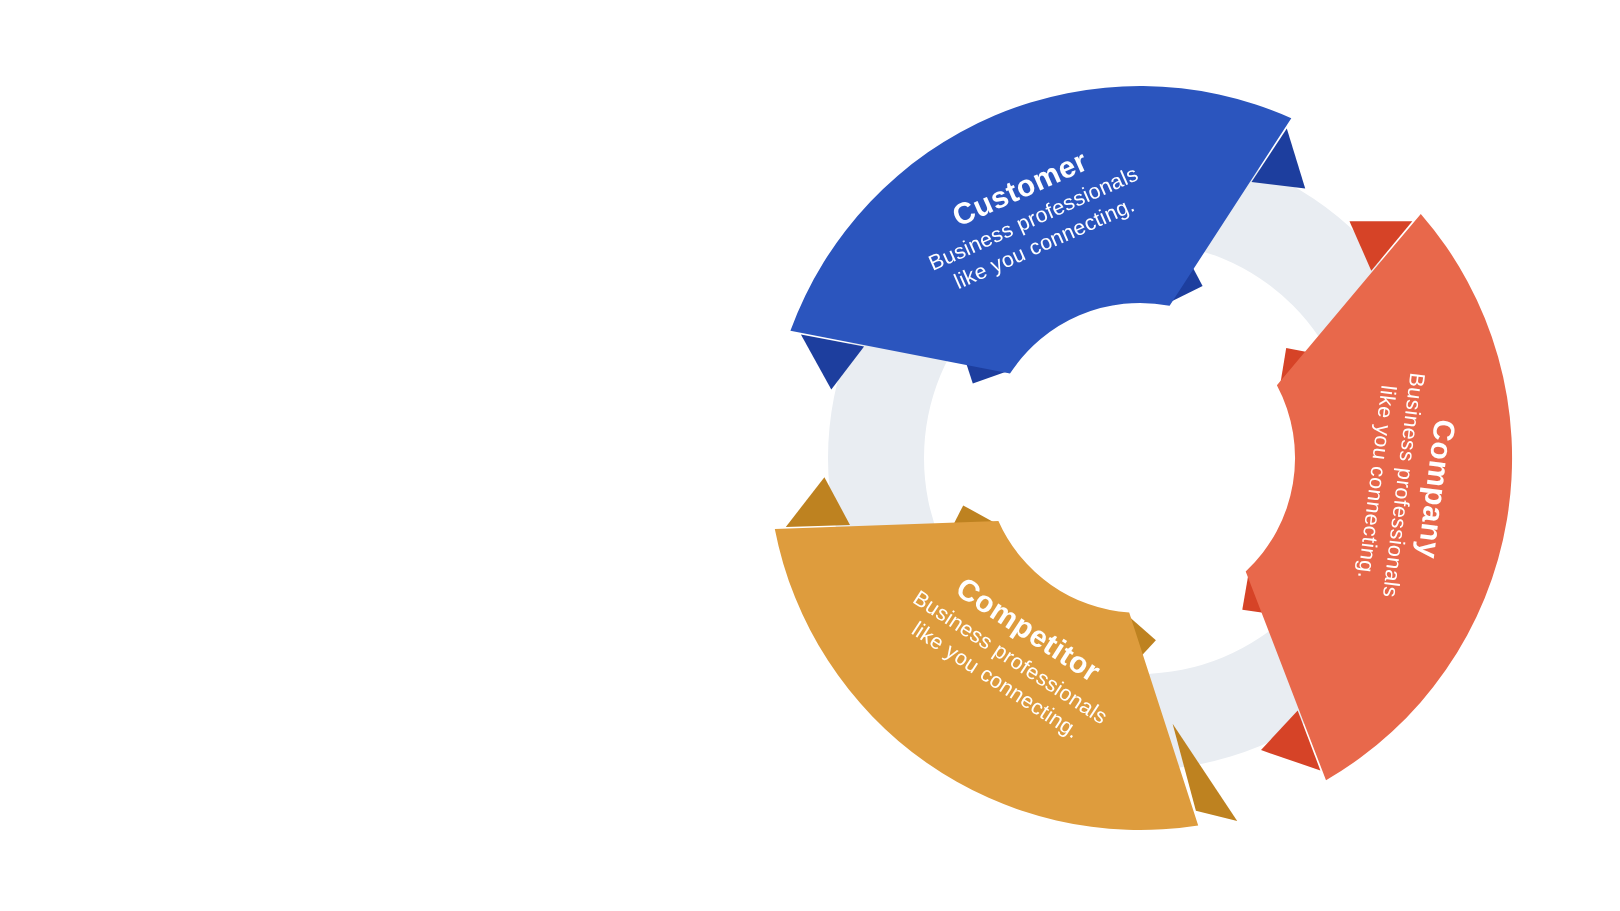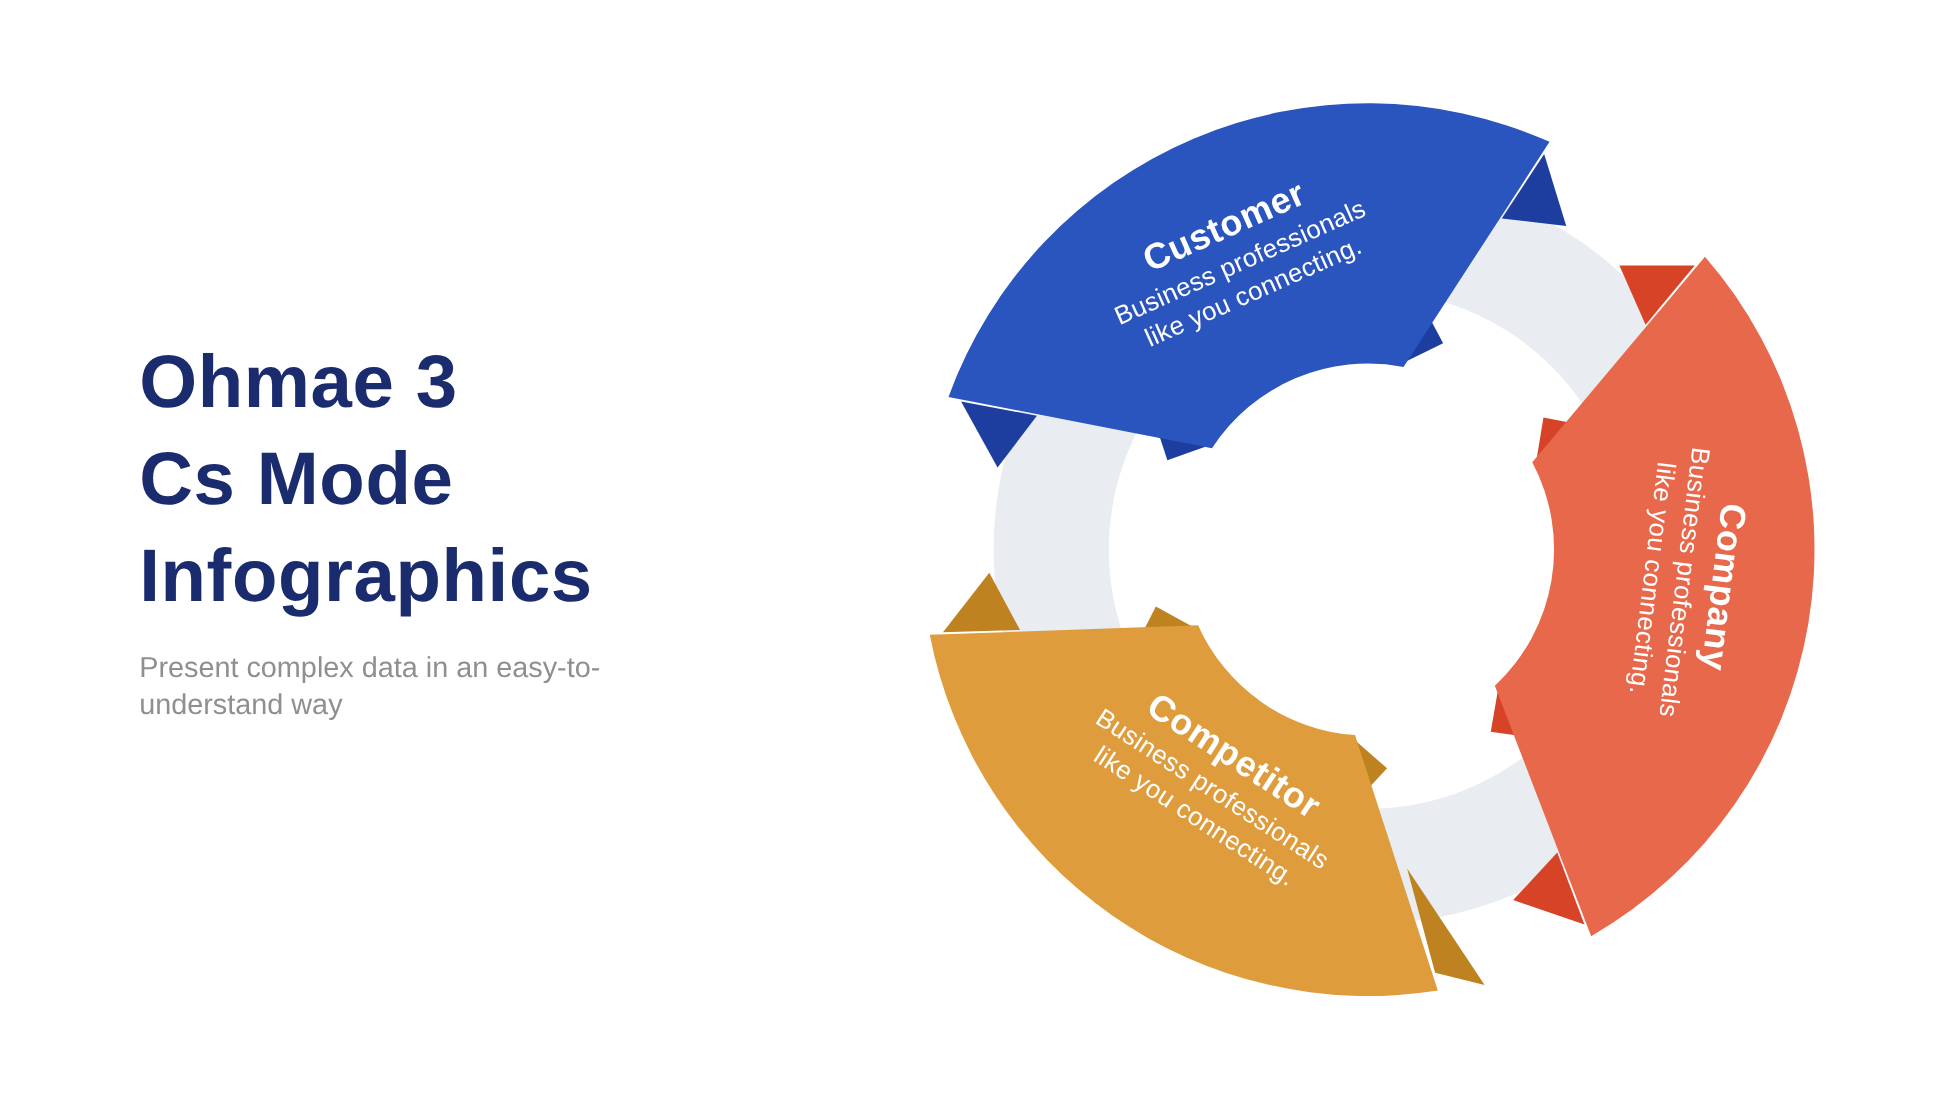--- a/index.html
+++ b/index.html
@@ -36,31 +36,20 @@
     font-size:21.5px;
     fill:#ffffff;
     letter-spacing:0.3px;
   }
 </style>
 </head>
 <body>
 
 <div class="canvas">
 
-  <div class="header">
-    <div class="title" style="color: rgb(27, 44, 110);">
-      <div>Ohmae 3</div>
-      <div>Cs Mode</div>
-      <div>Infographics</div>
-    </div>
-    <div class="subtitle" style="color: rgb(143, 143, 143);">
-      <div>Present complex data in an easy-to-</div>
-      <div>understand way</div>
-    </div>
-  </div>
 
   <div class="diagram-wrap">
     <svg id="diagram-svg" width="1620" height="911" viewBox="0 0 1620 911">
         <path d="M1452.0,458.0 A312,312 0 1 1 828.0,458.0 A312,312 0 1 1 1452.0,458.0 Z M1356.0,458.0 A216,216 0 1 1 924.0,458.0 A216,216 0 1 1 1356.0,458.0 Z" fill="#E9EDF2" fill-rule="evenodd"></path>
         <path d="M800.9,334.6 L864.1,346.5 L831.3,389.6 Z" fill="#1D3E9E"></path>
         <path d="M1286.8,128.4 L1251.5,182.1 L1305.2,188.4 Z" fill="#1D3E9E"></path>
         <path d="M1006.7,371.4 L956.8,334.4 L972.8,383.6 Z" fill="#1D3E9E"></path>
         <path d="M1170.3,301.9 L1178.4,240.4 L1202.6,286.0 Z" fill="#1D3E9E"></path>
         <path d="M790.4,330.8 A372,372 0 0 1 1291.3,118.2 L1169.6,305.8 A155,155 0 0 0 1010.0,373.6 Z" fill="#2B55BE"></path>
         <g transform="translate(1024.1,197.6) rotate(-24)" text-anchor="middle">

